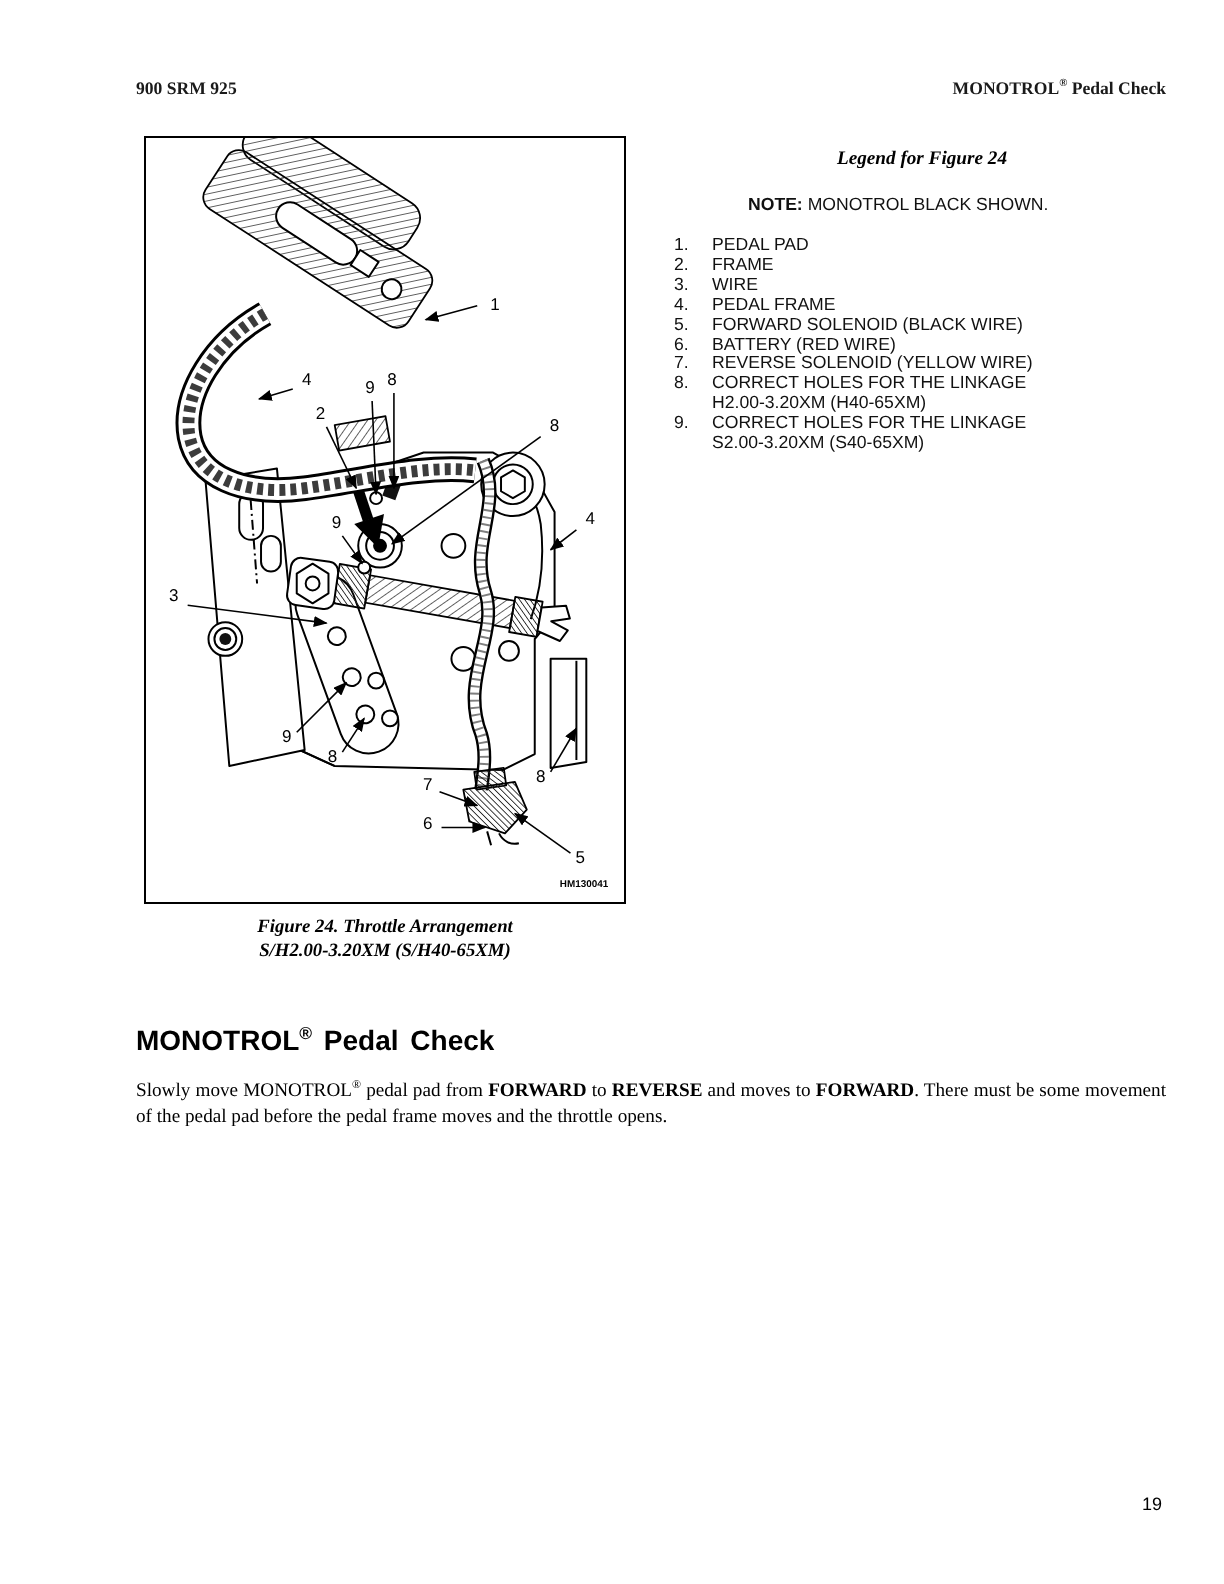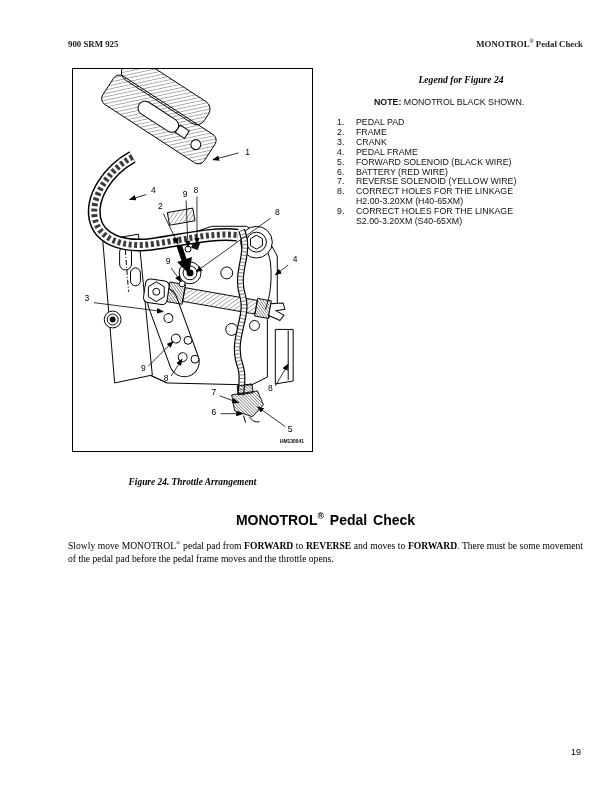--- a/index.html
+++ b/index.html
@@ -41,28 +41,28 @@
   }
   .legend-note{margin:0 0 11px 0;line-height:10px;}
   .legend-note b{font-weight:bold;padding-left:37px;}
   .legend-list{line-height:9.9px;}
   .legend-row{display:flex;}
   .legend-num{flex:0 0 19px;}
   .legend-text{flex:1;}
 
   
   .figure-caption{
-    position:absolute;left:72px;top:477px;width:241px;text-align:center;
+    position:absolute;left:72px;top:459px;width:241px;text-align:center;
     font-family:"Liberation Serif",serif;font-style:italic;font-weight:bold;
     font-size:9.4px;line-height:11.5px;color:#000;
   }
 
   
   .section-heading{
-    position:absolute;left:68px;top:503px;width:515px;text-align:center;
+    position:absolute;left:68px;top:503px;width:515px;
     font-weight:bold;font-size:14px;word-spacing:2px;color:#000;
     font-family:"Liberation Sans",sans-serif;
   }
   .body-text{
     position:absolute;left:68px;top:529px;width:515px;
     font-family:"Liberation Serif",serif;font-size:9.6px;line-height:13px;
     text-align:justify;color:#000;
   }
   .page-number{
     position:absolute;top:747px;right:31px;
@@ -223,21 +223,21 @@
         <div class="legend-row">
           <span class="legend-num">1.</span>
           <span class="legend-text">PEDAL PAD</span>
         </div>
         <div class="legend-row">
           <span class="legend-num">2.</span>
           <span class="legend-text">FRAME</span>
         </div>
         <div class="legend-row">
           <span class="legend-num">3.</span>
-          <span class="legend-text">CRANK</span>
+          <span class="legend-text">WIRE</span>
         </div>
         <div class="legend-row">
           <span class="legend-num">4.</span>
           <span class="legend-text">PEDAL FRAME</span>
         </div>
         <div class="legend-row">
           <span class="legend-num">5.</span>
           <span class="legend-text">FORWARD SOLENOID (BLACK WIRE)</span>
         </div>
         <div class="legend-row">
@@ -254,20 +254,21 @@
         </div>
         <div class="legend-row">
           <span class="legend-num">9.</span>
           <span class="legend-text">CORRECT HOLES FOR THE LINKAGE<br>S2.00-3.20XM (S40-65XM)</span>
         </div>
       </div>
   </div>
 
   <div class="figure-caption">
     <div>Figure 24.  Throttle Arrangement</div>
+    <div>S/H2.00-3.20XM (S/H40-65XM)</div>
   </div>
 
   <h1 class="section-heading"><span>MONOTROL</span><sup>®</sup><span> Pedal Check</span></h1>
 
   <p class="body-text"><span>Slowly move MONOTROL</span><sup>®</sup><span> pedal pad from </span><span style="font-weight: bold;">FORWARD</span><span> to </span><span style="font-weight: bold;">REVERSE</span><span> and moves to </span><span style="font-weight: bold;">FORWARD</span><span>. There must be some movement of the pedal pad before the pedal frame moves and the throttle opens.</span></p>
 
   <div class="page-number">19</div>
 
 </div>
 

